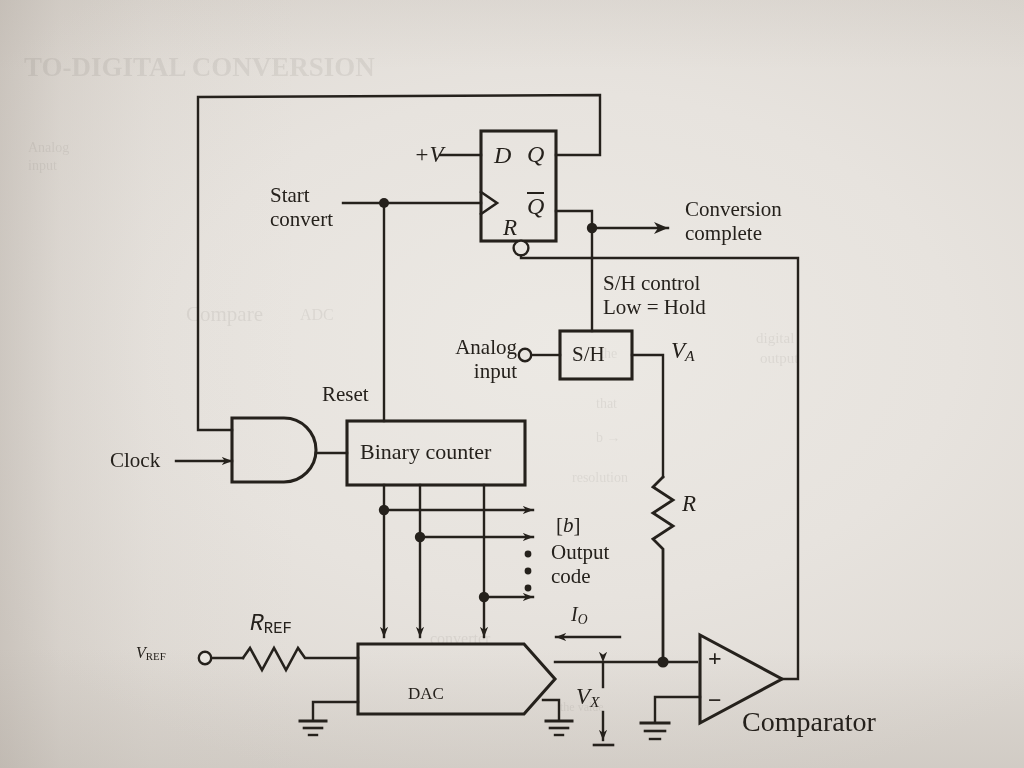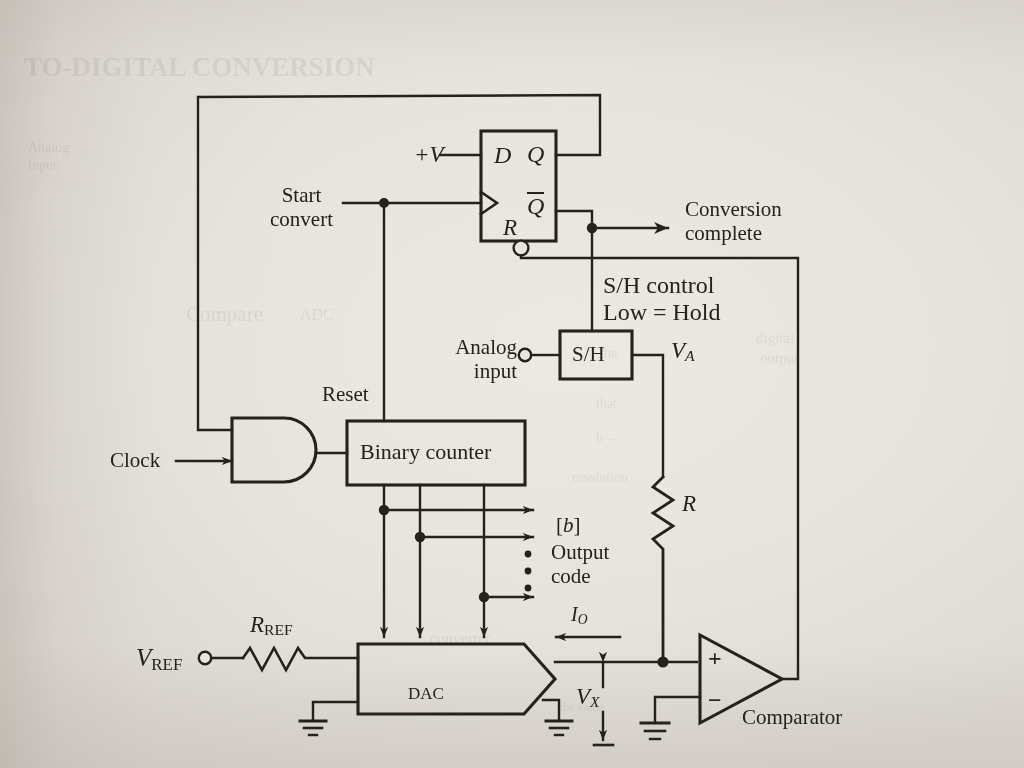--- a/index.html
+++ b/index.html
@@ -274,31 +274,31 @@
   </div>
 
   <div class="lbl it" style="left:527px; top:192px; font-size:24px;">
     <span class="ovl">Q</span>
   </div>
 
   <div class="lbl it" style="left:503px; top:215px; font-size:23px;">
     <span>R</span>
   </div>
 
-  <div class="lbl" style="left:270px; top:184px; font-size:21px; text-align:center;">
+  <div class="lbl" style="left:270px; top:184px; font-size:21px; ">
     <div>Start</div>
     <div>convert</div>
   </div>
 
   <div class="lbl" style="left:685px; top:198px; font-size:21px;">
     <div>Conversion</div>
     <div>complete</div>
   </div>
 
-  <div class="lbl" style="left:603px; top:272px; font-size:24px;">
+  <div class="lbl" style="left:603px; top:272px; font-size:21px;">
     <div>S/H control</div>
     <div>Low = Hold</div>
   </div>
 
   <div class="lbl" style="left:445px; top:336px; font-size:21px; text-align:right; width:72px;">
     <div>Analog</div>
     <div>input</div>
   </div>
 
   <div class="lbl" style="left:572px; top:343px; font-size:21px;">
@@ -327,25 +327,25 @@
 
   <div class="lbl" style="left:551px; top:541px; font-size:21px;">
     <div>Output</div>
     <div>code</div>
   </div>
 
   <div class="lbl it" style="left:682px; top:491px; font-size:23px;">
     <span>R</span>
   </div>
 
-  <div class="lbl it" style="left:136px; top:644px; font-size:25px;">
+  <div class="lbl it" style="left:136px; top:644px; font-size:16px;">
     <span>V</span><span class="sub">REF</span>
   </div>
 
-  <div class="lbl it" style="left:250px; top:612px; font-size:23px;">
+  <div class="lbl it" style="left:250px; top:612px; font-size:23px;font-family:Liberation Mono, monospace;">
     <span>R</span><span class="sub">REF</span>
   </div>
 
   <div class="lbl" style="left:408px; top:684px; font-size:17px;">
     <span>DAC</span>
   </div>
 
   <div class="lbl it" style="left:571px; top:603px; font-size:20px;">
     <span>I</span><span class="subi">O</span>
   </div>
@@ -355,17 +355,17 @@
   </div>
 
   <div class="lbl" style="left:708px; top:645px; font-size:24px; font-weight:700;">
     <span>+</span>
   </div>
 
   <div class="lbl" style="left:708px; top:687px; font-size:24px; font-weight:700;">
     <span>−</span>
   </div>
 
-  <div class="lbl" style="left:742px; top:706px; font-size:21px;">
+  <div class="lbl" style="left:742px; top:706px; font-size:28px;">
     <span>Comparator</span>
   </div>
 
 </div>
 
 </body></html>

